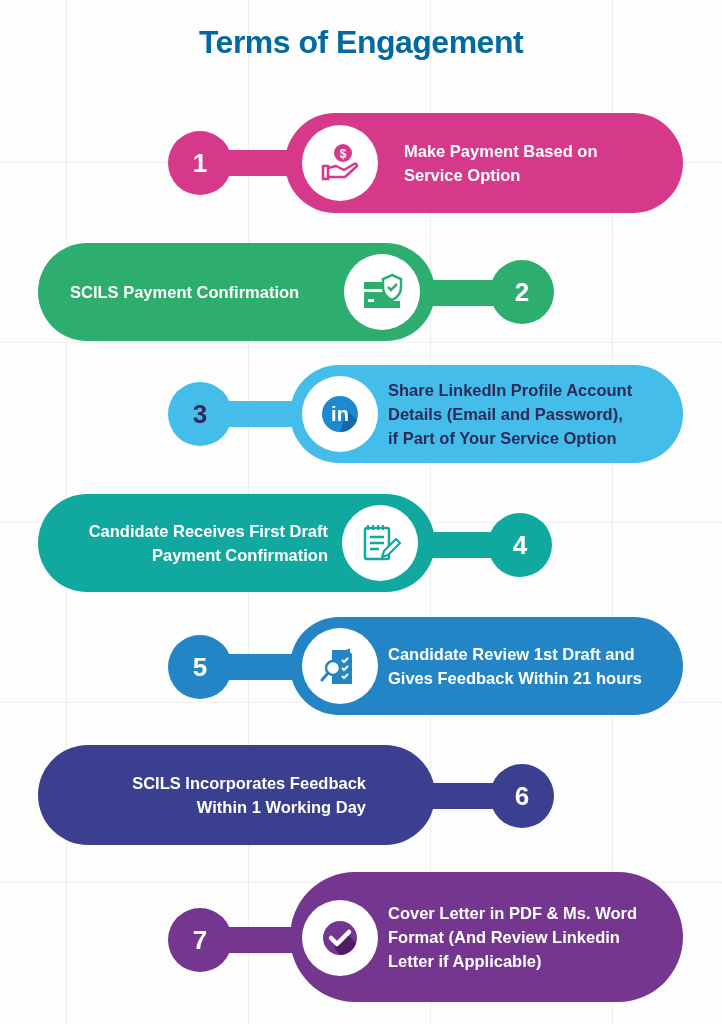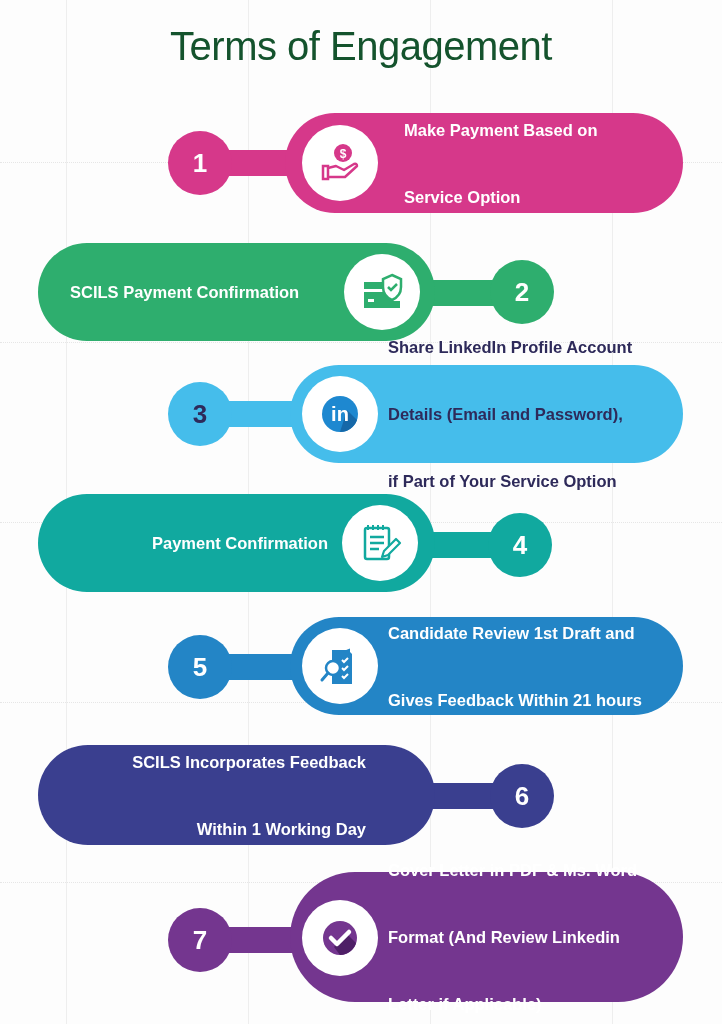--- a/index.html
+++ b/index.html
@@ -5,38 +5,38 @@
   html, body { margin:0; padding:0; }
   body {
     width:722px; height:1024px; position:relative; overflow:hidden;
     background:#fdfdfd;
     font-family:"Liberation Sans", "DejaVu Sans", sans-serif;
   }
   .grid-v { position:absolute; top:0; bottom:0; width:1px; background:#eeeeee; }
   .grid-h { position:absolute; left:0; right:0; height:0; border-top:1px dotted #e6e6e6; }
   .title {
     position:absolute; left:0; right:0; top:24px; text-align:center;
-    font-size:40px; font-weight:normal; color:#14532d; letter-spacing:-0.5px;
+    font-size:32px; font-weight:bold; color:#0369a1; letter-spacing:-0.5px;
   }
   .step { position:absolute; left:0; width:722px; }
   .pill { position:absolute; border-radius:60px; }
   .bar { position:absolute; height:26px; }
   .num {
     position:absolute; border-radius:50%;
     display:flex; align-items:center; justify-content:center;
     font-weight:bold; font-size:26px; color:#ffffff;
   }
   .icon-ring {
     position:absolute; border-radius:50%; background:#ffffff;
     display:flex; align-items:center; justify-content:center;
   }
   .icon-ring svg { width:48px; height:48px; }
   .txt {
     position:absolute; color:#ffffff; font-weight:bold; font-size:16.5px;
-    line-height:24px; display:flex; flex-direction:column; justify-content:center;gap:43px;
+    line-height:24px; display:flex; flex-direction:column; justify-content:center;
   }
   .txt.right { text-align:right; }
   .txt span { display:block; white-space:nowrap; }
 </style>
 </head>
 <body>
 
 <div class="grid-v" style="left:66px"></div>
 <div class="grid-v" style="left:248px"></div>
 <div class="grid-v" style="left:430px"></div>
@@ -109,20 +109,21 @@
   <div class="pill" style="left:38px;top:0;width:397px;height:98px;background:#11A99F"></div>
   <div class="icon-ring" style="left:342px;top:11px;width:76px;height:76px">
     <svg viewBox="0 0 48 48">
       <rect x="9" y="9" width="24" height="31" rx="2" fill="none" stroke="#11A99F" stroke-width="2.5"></rect>
       <path d="M12 6 v5 M17 6 v5 M22 6 v5 M27 6 v5" stroke="#11A99F" stroke-width="2"></path>
       <path d="M14 18 h14 M14 24 h14 M14 30 h9" stroke="#11A99F" stroke-width="2.5"></path>
       <path d="M26 38 l2 -6 l12 -12 l4 4 l-12 12 z" fill="#fff" stroke="#11A99F" stroke-width="2.2" stroke-linejoin="round"></path>
     </svg>
   </div>
   <div class="txt right" style="left:60px;top:0;width:268px;height:98px">
+    <span>Candidate Receives First Draft</span>
     <span>Payment Confirmation</span>
   </div>
 </div>
 
 <div class="step" style="top:617px">
   <div class="bar" style="left:215px;width:100px;top:37px;background:#2385C6"></div>
   <div class="num" style="left:168px;top:18px;width:64px;height:64px;background:#2385C6">5</div>
   <div class="pill" style="left:290px;top:0;width:393px;height:98px;background:#2385C6"></div>
   <div class="icon-ring" style="left:302px;top:11px;width:76px;height:76px">
     <svg viewBox="0 0 48 48">

